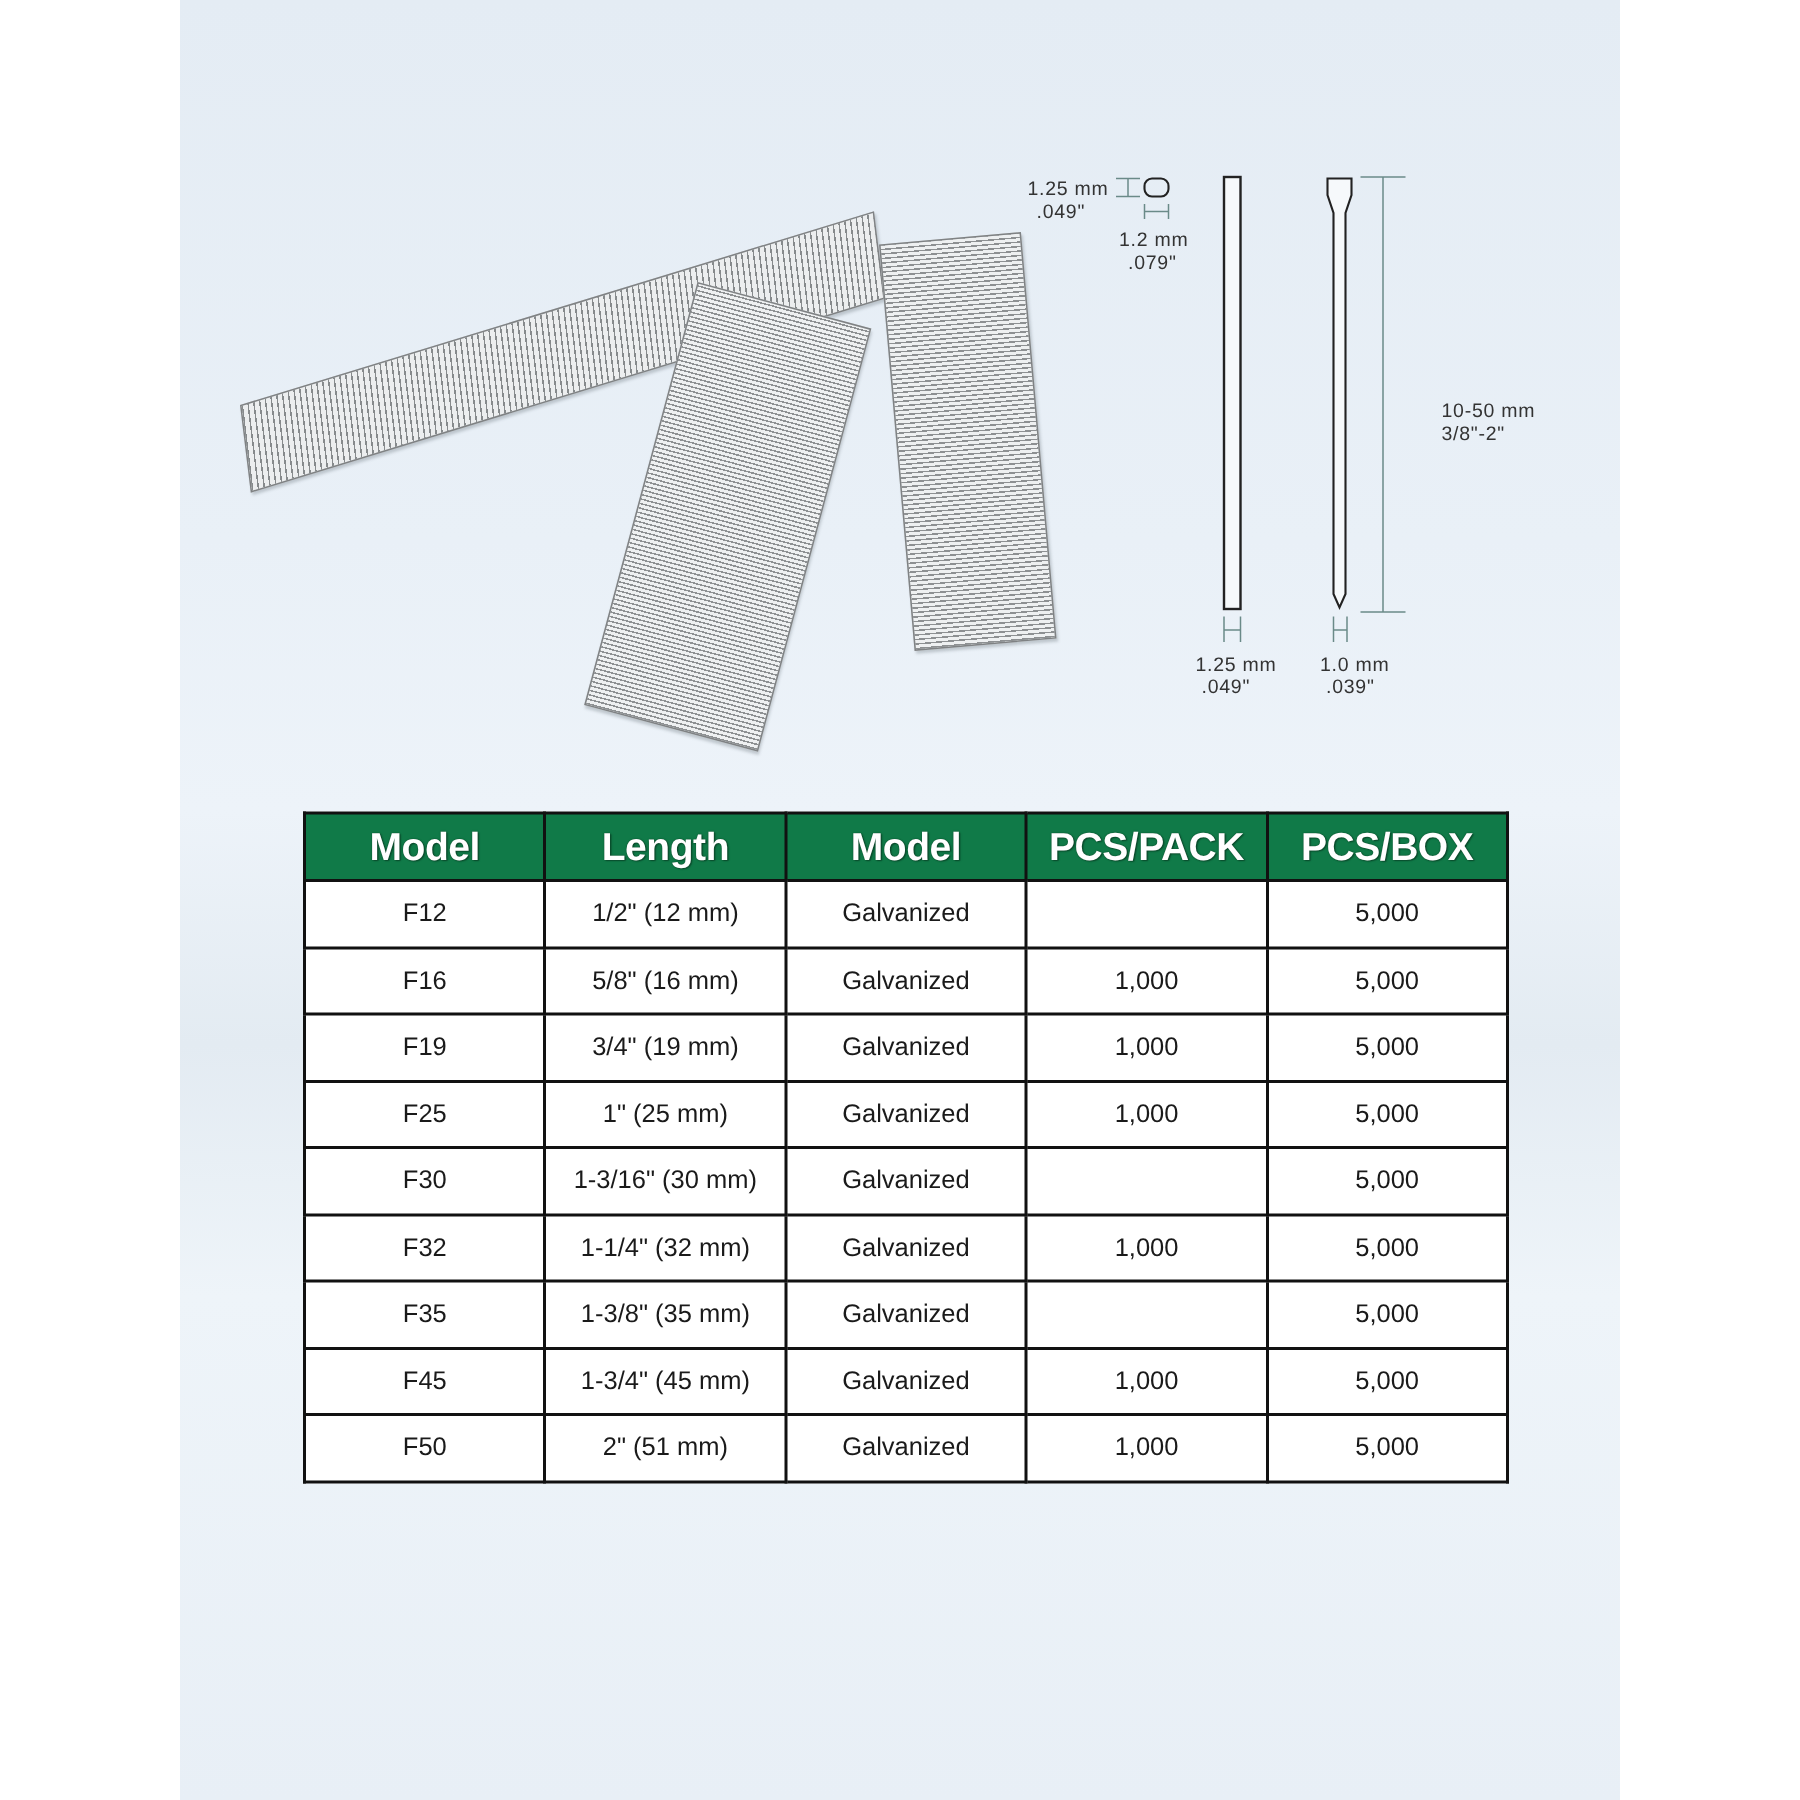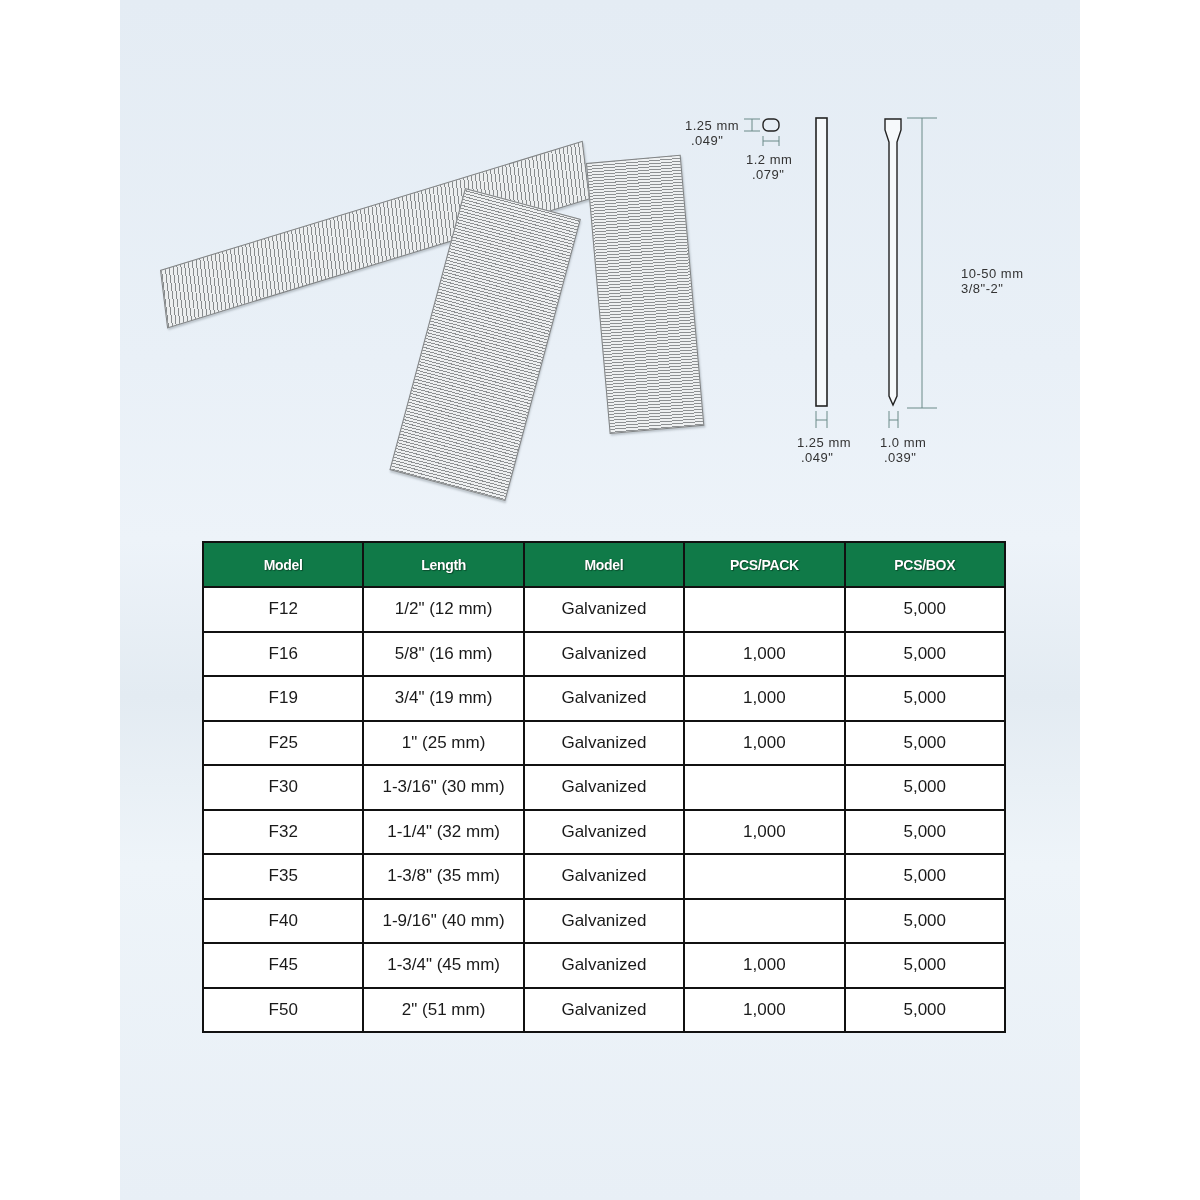--- a/index.html
+++ b/index.html
@@ -46,21 +46,21 @@
     position: absolute; left: 202px; top: 541px; width: 802px;
     border-collapse: collapse; table-layout: fixed;
     background: #ffffff;
   }
   .spec-table th, .spec-table td {
     border: 2px solid #111;
     text-align: center; vertical-align: middle; padding: 0;
   }
   .spec-table th {
     background: #107a48; color: #ffffff; height: 43px;
-    font-family: "Liberation Sans", sans-serif; font-weight: bold; font-size: 14px;
+    font-family: "Liberation Sans", sans-serif; font-weight: bold; font-size: 26px;
     text-shadow: 0 0 1px #0a3a20, 1px 1px 1px rgba(0,0,0,0.35);
     letter-spacing: -0.3px;
   }
   .spec-table td {
     height: 42.5px; font-size: 17px; color: #1a1a1a;
   }
   .spec-table col { width: 160.4px; }
 </style>
 </head>
 <body>
@@ -186,27 +186,20 @@
       <td>5,000</td>
     </tr>
     <tr>
       <td>F35</td>
       <td>1-3/8" (35 mm)</td>
       <td>Galvanized</td>
       <td></td>
       <td>5,000</td>
     </tr>
     <tr>
-      <td>F40</td>
-      <td>1-9/16" (40 mm)</td>
-      <td>Galvanized</td>
-      <td></td>
-      <td>5,000</td>
-    </tr>
-    <tr>
       <td>F45</td>
       <td>1-3/4" (45 mm)</td>
       <td>Galvanized</td>
       <td>1,000</td>
       <td>5,000</td>
     </tr>
     <tr>
       <td>F50</td>
       <td>2" (51 mm)</td>
       <td>Galvanized</td>

